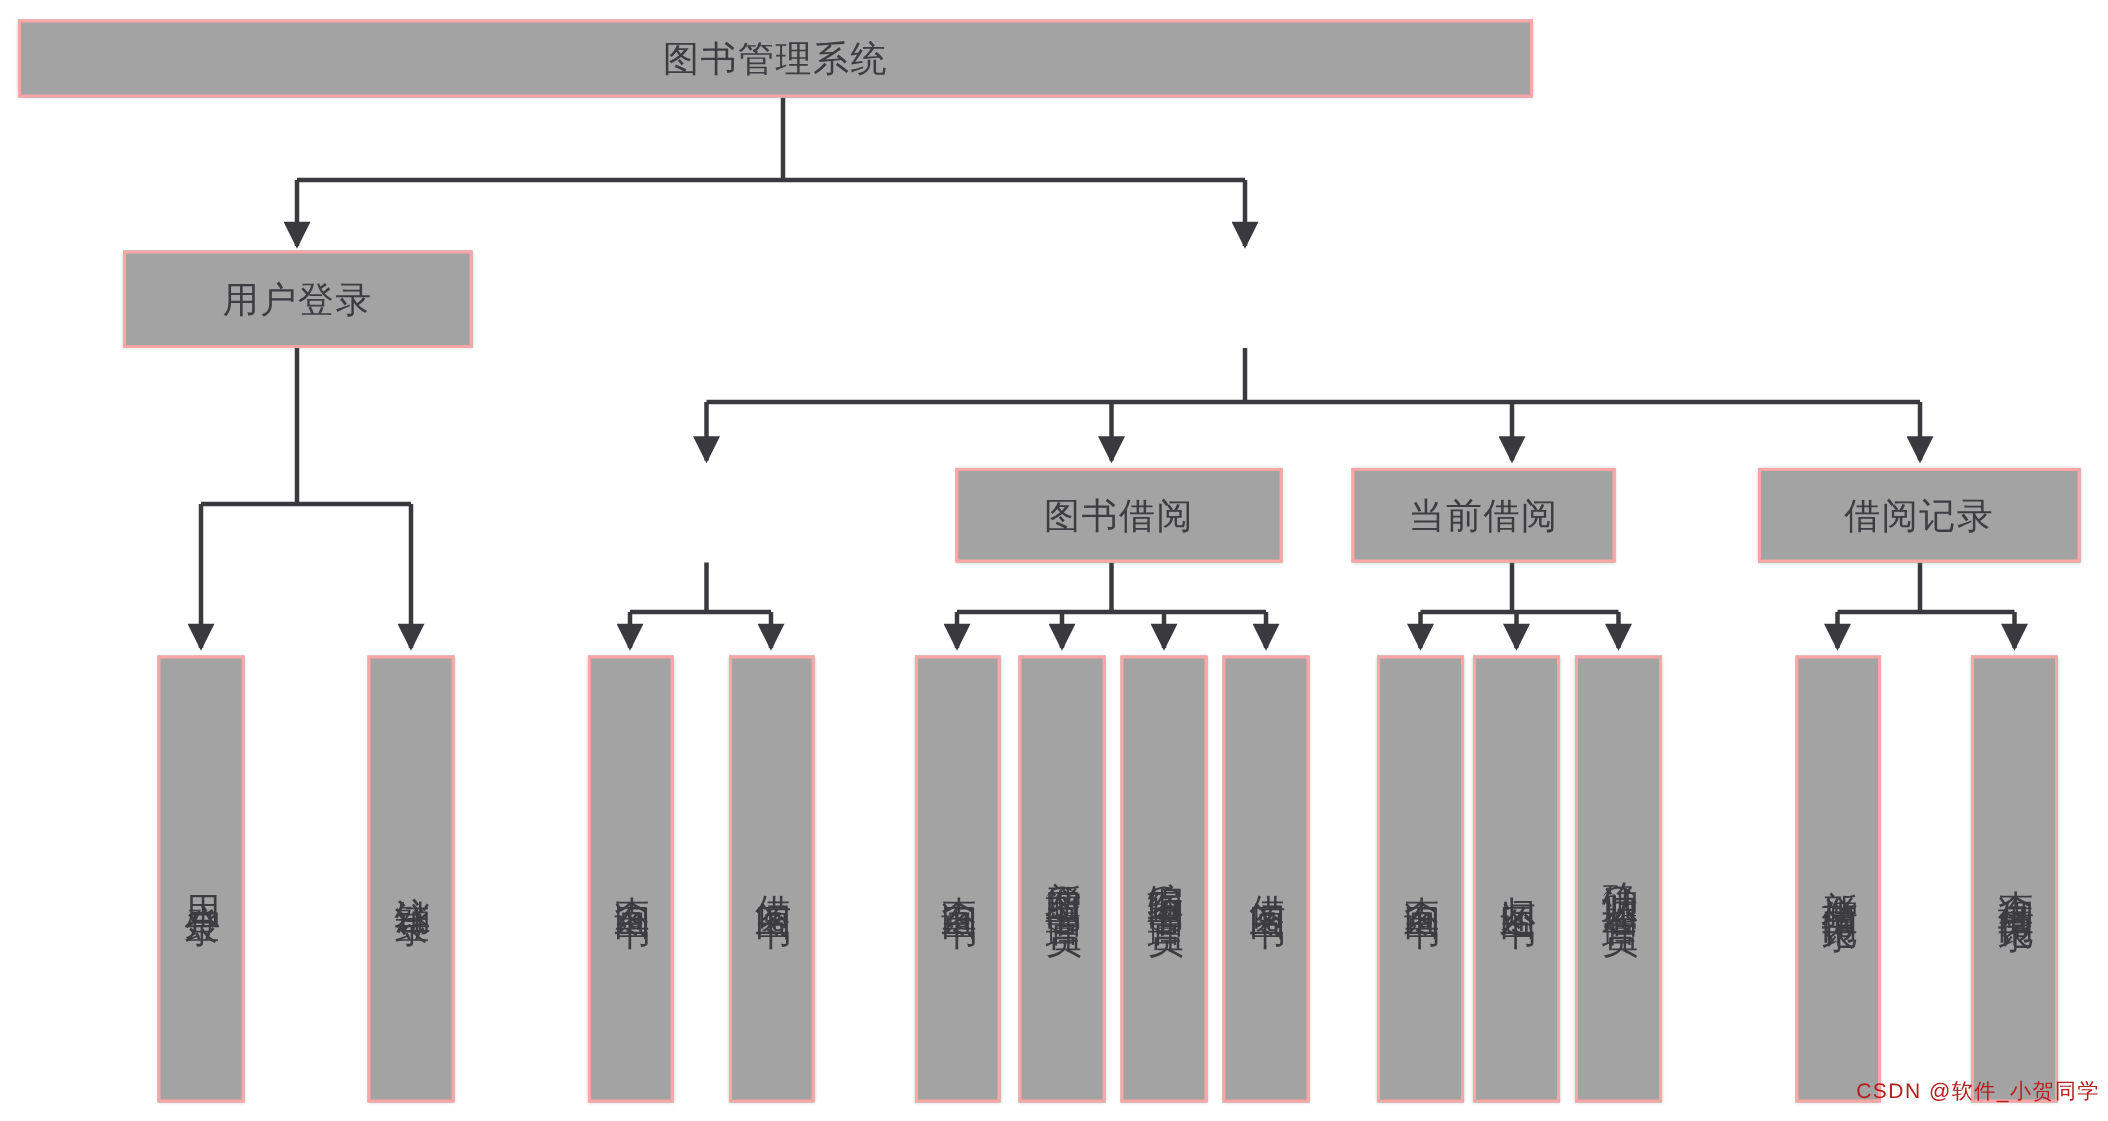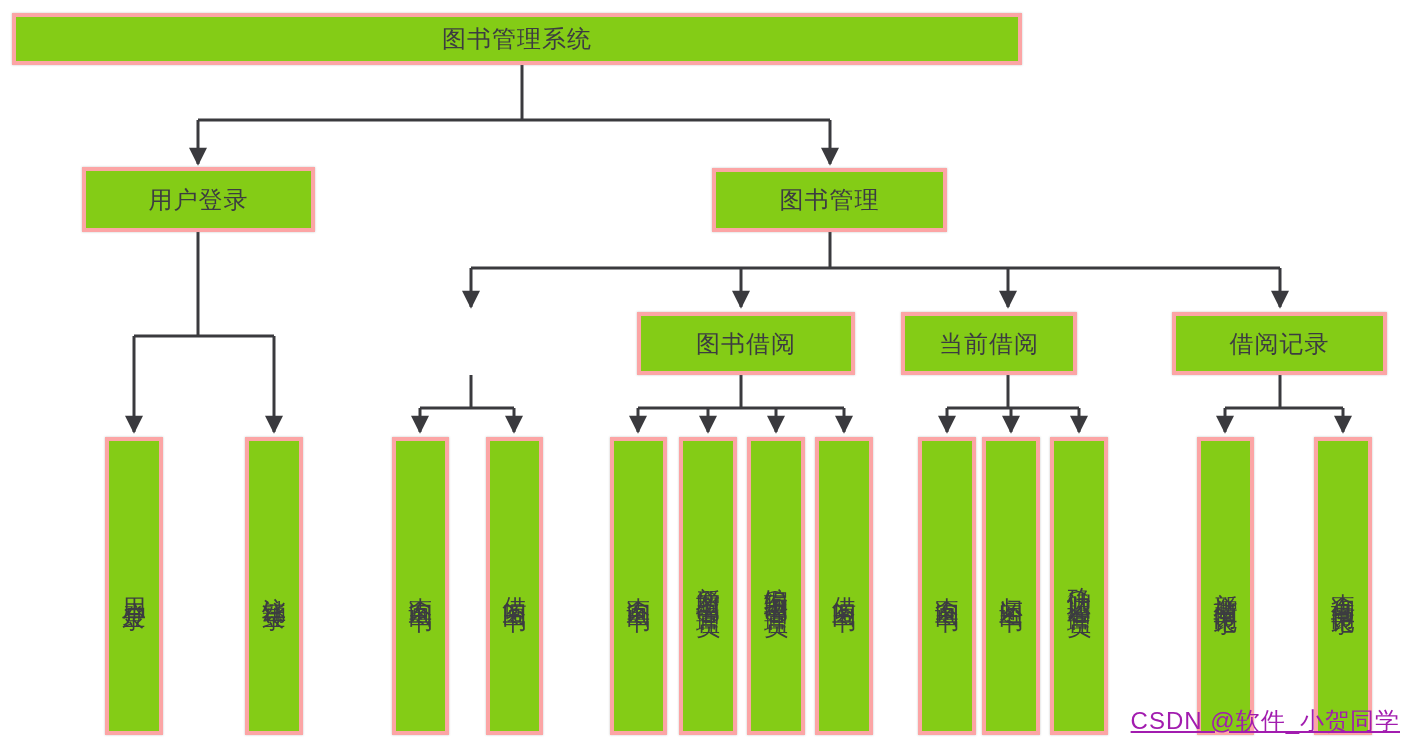--- a/index.html
+++ b/index.html
@@ -8,46 +8,45 @@
     width: 1405px;
     height: 747px;
     background: #ffffff;
     font-family: "Liberation Sans", "DejaVu Sans", sans-serif;
     overflow: hidden;
   }
   #wires { position: absolute; left: 0; top: 0; width: 1405px; height: 747px; }
   .box {
     position: absolute;
     box-sizing: border-box;
-    background: #84cc16;
-    border: 4px solid #fca5a5;
+    background: #a3a3a3;
+    border: 2px solid #fca5a5;
     color: #3c3c41;
     display: flex;
     align-items: center;
     justify-content: center;
     font-size: 24px;
     letter-spacing: 1px;
     box-shadow: 0 0 2px rgba(130,130,130,.45);
     white-space: nowrap;
   }
   .leaf {
     writing-mode: vertical-lr;
     text-orientation: mixed;
     letter-spacing: 4px;
     font-size: 24px;
   }
   #watermark {
     position: absolute;
     right: 5px;
     bottom: 10px;
-    font-size: 24px;
-    color: #a21caf;
+    font-size: 14px;
+    color: #b91c1c;
     letter-spacing: 1px;
     white-space: nowrap;
-    text-decoration: underline;
   }
 </style>
 </head>
 <body>
 
 <div id="canvas">
 
   <svg id="wires" width="1405" height="747" viewBox="0 0 1405 747" fill="none" stroke="#3a3a3e" stroke-width="3">
     <defs>
       <marker id="arr" viewBox="0 0 10 10" refX="9" refY="5" markerWidth="8" markerHeight="6" orient="auto-start-reverse">
@@ -92,21 +91,20 @@
 
     <path d="M1280,375 V408"></path>
     <path d="M1225,408 H1343"></path>
     <path d="M1225,408 V432" marker-end="url(#arr)"></path>
     <path d="M1343,408 V432" marker-end="url(#arr)"></path>
   </svg>
 
   <div class="box" style="left:12px; top:13px; width:1010px; height:52px;">图书管理系统</div>
 
   <div class="box" style="left:82px; top:167px; width:233px; height:65px;">用户登录</div>
-  <div class="box" style="left:712px; top:168px; width:235px; height:64px;">图书管理</div>
 
   <div class="box" style="left:637px; top:312px; width:218px; height:63px;">图书借阅</div>
   <div class="box" style="left:901px; top:312px; width:176px; height:63px;">当前借阅</div>
   <div class="box" style="left:1172px; top:312px; width:215px; height:63px;">借阅记录</div>
 
   <div class="box leaf" style="left:105px; top:437px; width:58px; height:298px;">用户登录</div>
   <div class="box leaf" style="left:245px; top:437px; width:58px; height:298px;">注销登录</div>
 
   <div class="box leaf" style="left:392px; top:437px; width:57px; height:298px;">查询图书</div>
   <div class="box leaf" style="left:486px; top:437px; width:57px; height:298px;">借阅图书</div>

